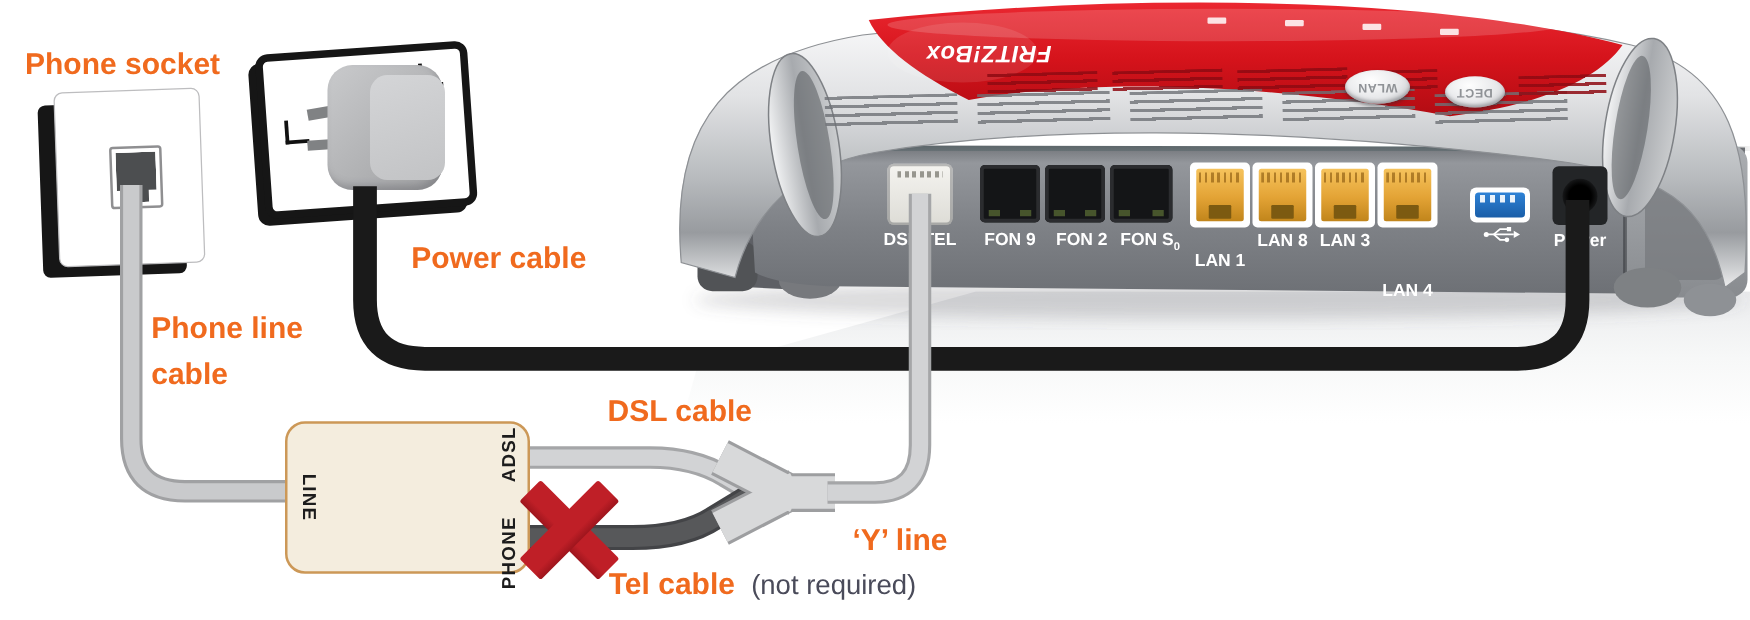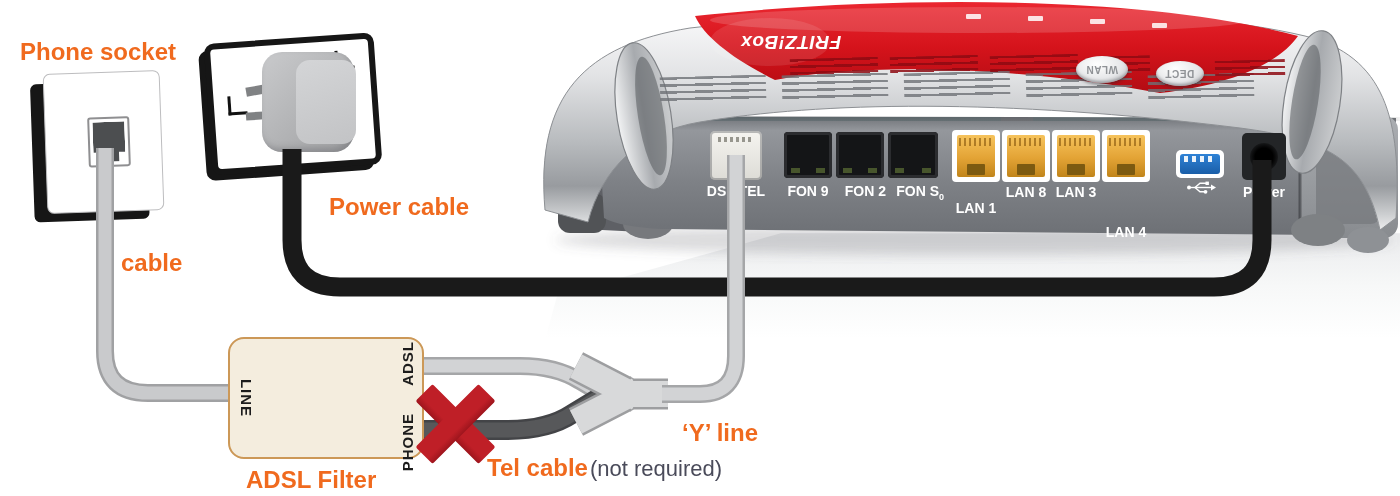--- a/index.html
+++ b/index.html
@@ -1,19 +1,19 @@
 <!DOCTYPE html>
 <html style="--accent: #F06A1E; --x_red: #BF1F27; --note_gray: #4A4B5A; --filter_bg: #F4EDDE; --filter_border: #CC9857; --cable_light: #CDCED0; --cable_dark: #57585A; --cable_black: #1A1A1A; --router_red: #D5131B; --lan_yellow: #E8A93F; --usb_blue: #2171BF;"><head>
 <meta charset="utf-8">
 <style>
   html,body{margin:0;padding:0;background:#fff;}
   #canvas{position:relative;width:1400px;height:496px;overflow:hidden;background:#fff;
           font-family:"Liberation Sans",sans-serif;}
   .lab{position:absolute;font-weight:bold;font-size:24px;color:var(--accent,#F06A1E);white-space:nowrap;z-index:9;}
-  .note{font-weight:normal;font-size:22px;color:var(--note_gray,#4A4B5A);margin-left:2px;}
+  .note{font-weight:normal;font-size:22px;color:var(--note_gray,#4A4B5A);margin-left:13px;}
   
   #surface{position:absolute;left:540px;top:228px;width:860px;height:130px;z-index:0;
     background:linear-gradient(180deg,#e9eaec 0%,#f7f8f8 45%,#fff 85%);
     clip-path:polygon(2% 52%,28% 4%,100% 4%,100% 100%,0 100%);}
   
   #router-svg,#cable-svg{position:absolute;left:0;top:0;z-index:1;pointer-events:none;}
   #cable-svg{z-index:4;}
   .vent{position:absolute;height:24px;z-index:2;transform:rotate(-1.6deg);
     background:repeating-linear-gradient(180deg,rgba(110,113,118,.8) 0 2.5px,transparent 2.5px 7px);}
   .ventr{position:absolute;height:17px;z-index:2;transform:rotate(-1.6deg);
@@ -295,21 +295,22 @@
   </div>
 
   <div id="red-x">
       <i></i>
       <i></i>
     </div>
 
   <div class="lab" style="left:0px;top:38px;padding-left:20px;">Phone socket</div>
   <div class="lab" style="left:329px;top:193px;">Power cable</div>
   <div class="lab" style="left:121px;top:244px;line-height:37px;">
+    <div>Phone line</div>
     <div>cable</div>
   </div>
+  <div class="lab" style="left:486px;top:316px;">DSL cable</div>
   <div class="lab" style="left:682px;top:419px;">‘Y’ line</div>
   <div class="lab" style="left:487px;top:454px;">
     <span>Tel cable</span><span class="note">(not required)</span>
   </div>
-  <div class="lab" style="left:246px;top:466px;">ADSL Filter</div>
 
 </div>
 
 </body></html>

